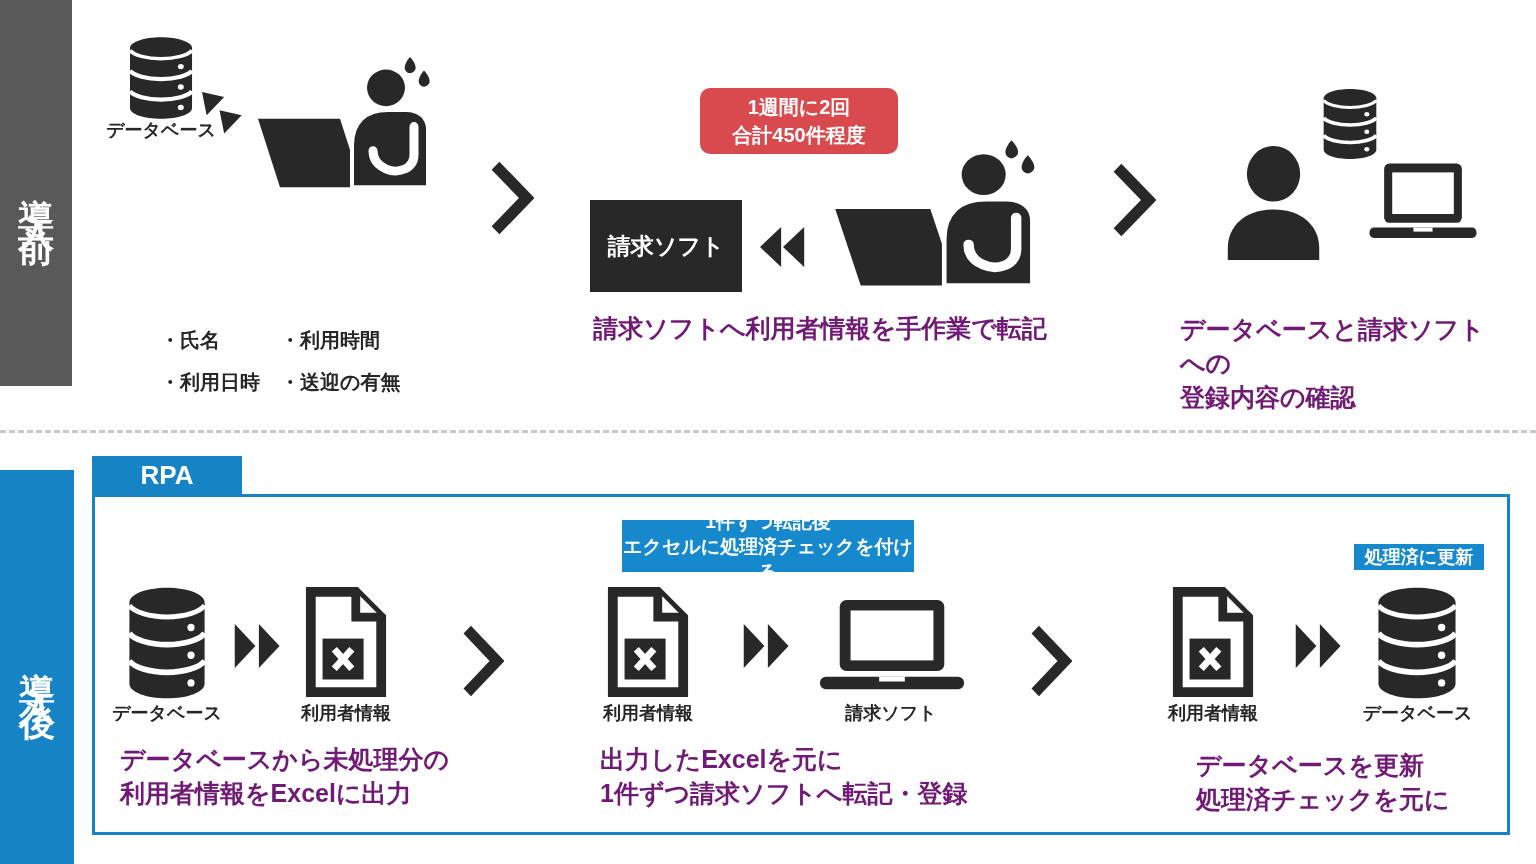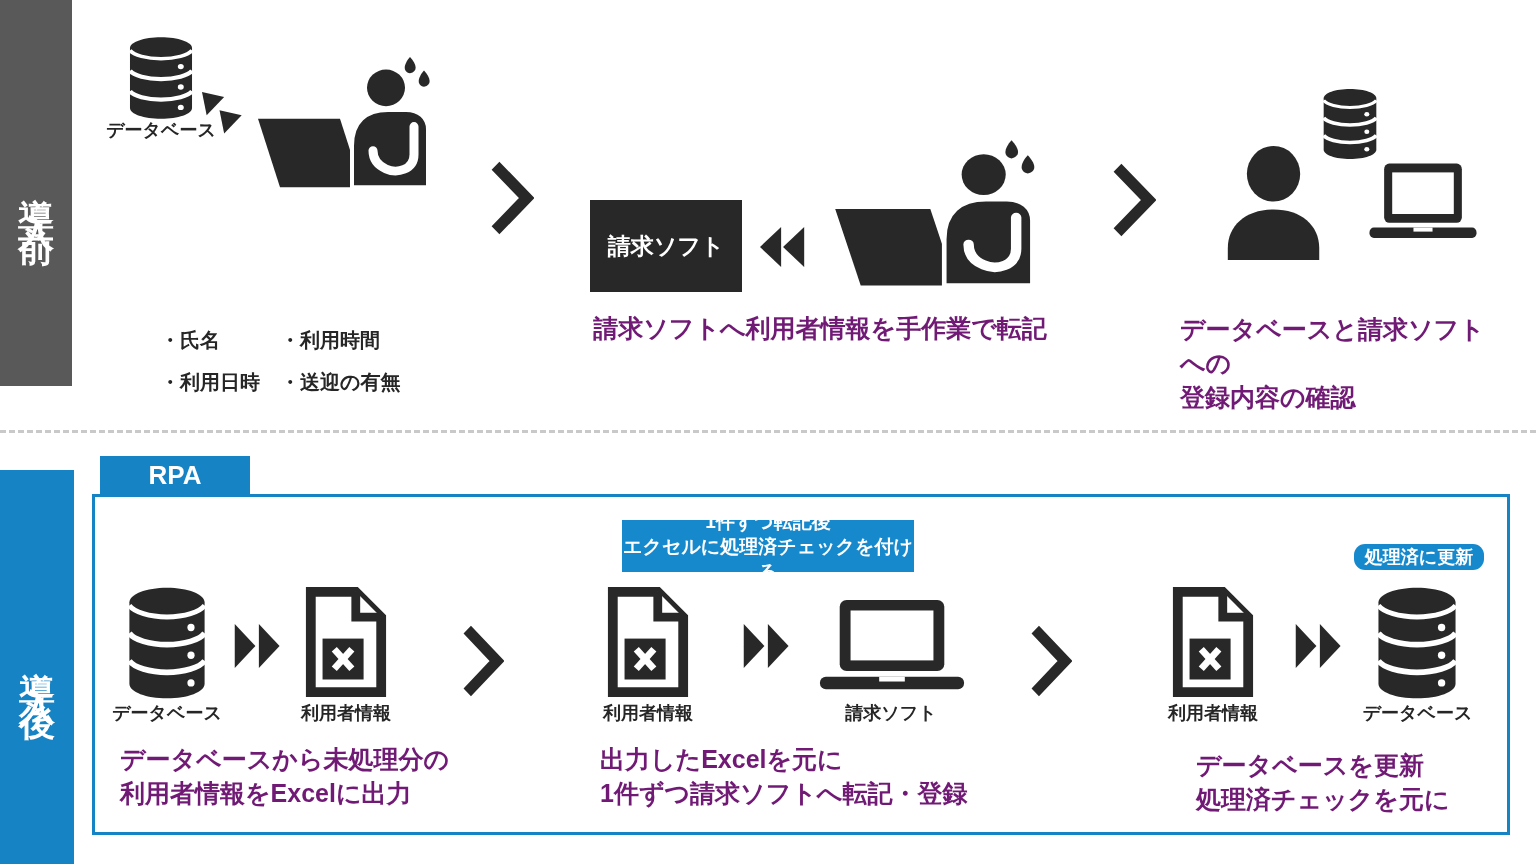--- a/index.html
+++ b/index.html
@@ -126,20 +126,24 @@
     <div>・利用日時</div>
     <div>・送迎の有無</div>
   </div>
 
   <div class="abs icon" style="left:490px;top:160px;width:44px;height:76px;">
     <svg viewBox="0 0 48 80" preserveAspectRatio="none">
         <use href="#g-chevron"></use>
       </svg>
   </div>
 
+  <div class="abs badge-red" style="left:700px;top:88px;width:198px;height:66px;font-size:20px;line-height:28px;">
+    <div>1週間に2回</div>
+    <div>合計450件程度</div>
+  </div>
   <div class="abs blackbox" style="left:590px;top:200px;width:152px;height:92px;font-size:23px;">
     <div>請求ソフト</div>
   </div>
   <div class="abs icon" style="left:760px;top:227px;width:48px;height:40px;">
     <svg viewBox="0 0 50 40" preserveAspectRatio="none">
         <use href="#g-dbl-left"></use>
       </svg>
   </div>
   <div class="abs icon" style="left:812px;top:138px;width:232px;height:156px;">
     <svg viewBox="0 0 200 145" preserveAspectRatio="none">
@@ -173,21 +177,21 @@
     <div>データベースと請求ソフトへの</div>
     <div>登録内容の確認</div>
   </div>
 
   <div class="abs divider" style="left:0;top:430px;width:1536px;height:0;"></div>
 
   <div class="abs sidebar" style="left:0;top:470px;width:74px;height:394px;background:#1583c4;">
     <div class="vtext">導入後</div>
   </div>
 
-  <div class="abs rpa-tab" style="left:100px;top:456px;width:150px;height:38px;">
+  <div class="abs rpa-tab" style="left:92px;top:456px;width:150px;height:38px;">
     <span>RPA</span>
   </div>
   <div class="abs bluebox" style="left:92px;top:494px;width:1418px;height:341px;"></div>
 
   <div class="abs icon" style="left:127px;top:586px;width:80px;height:114px;">
     <svg viewBox="0 0 100 140" preserveAspectRatio="none">
         <use href="#g-db"></use>
       </svg>
   </div>
   <div class="abs icon-label" style="left:92px;top:704px;width:150px;">データベース</div>
@@ -238,21 +242,21 @@
     <div>出力したExcelを元に</div>
     <div>1件ずつ請求ソフトへ転記・登録</div>
   </div>
 
   <div class="abs icon" style="left:1030px;top:624px;width:42px;height:74px;">
     <svg viewBox="0 0 48 80" preserveAspectRatio="none">
         <use href="#g-chevron"></use>
       </svg>
   </div>
 
-  <div class="abs badge-blue" style="left:1354px;top:544px;width:130px;height:26px;font-size:18px;border-radius:11px;">
+  <div class="abs badge-blue" style="left:1354px;top:544px;width:130px;height:26px;font-size:18px;">
     <div>処理済に更新</div>
   </div>
   <div class="abs icon" style="left:1170px;top:586px;width:86px;height:112px;">
     <svg viewBox="0 0 88 115" preserveAspectRatio="none">
         <use href="#g-excel"></use>
       </svg>
   </div>
   <div class="abs icon-label" style="left:1163px;top:704px;width:100px;">利用者情報</div>
   <div class="abs icon" style="left:1294px;top:623px;width:50px;height:46px;">
     <svg viewBox="0 0 58 46" preserveAspectRatio="none">

